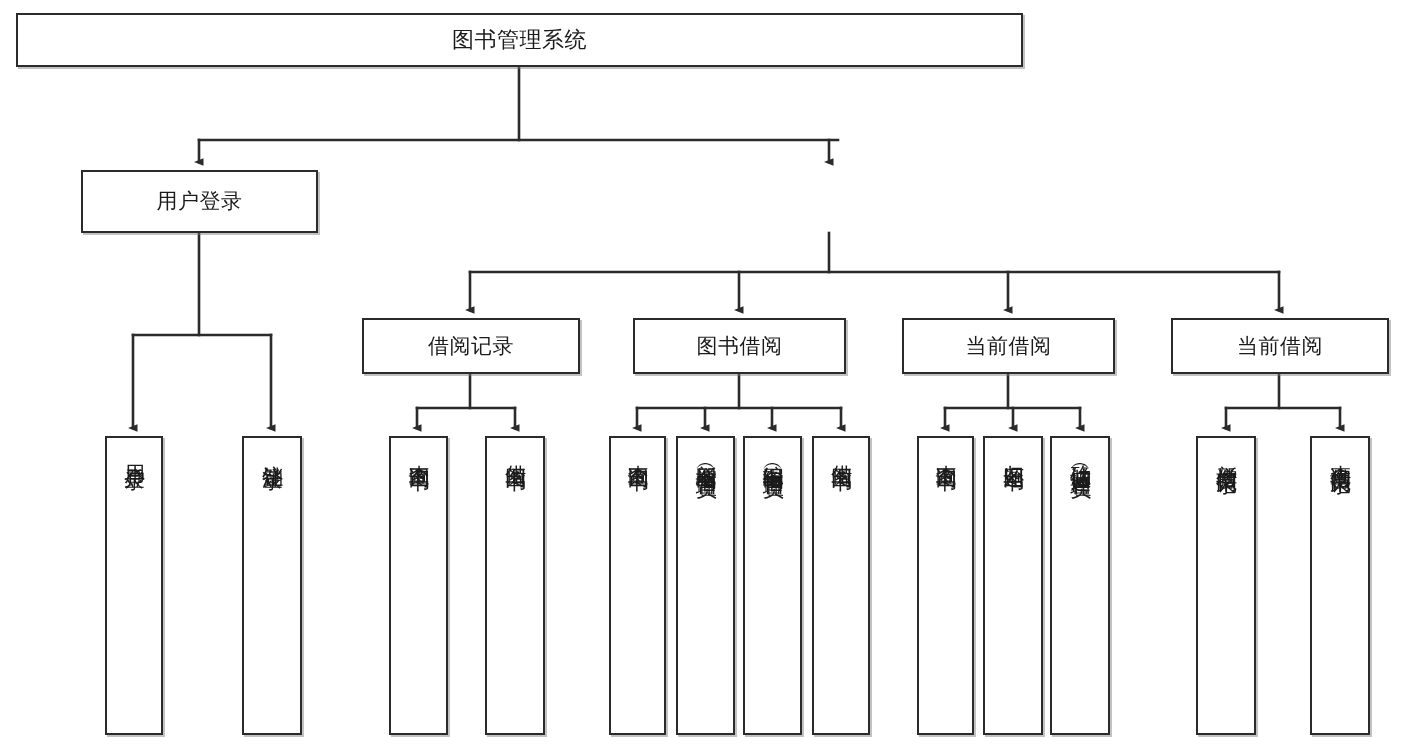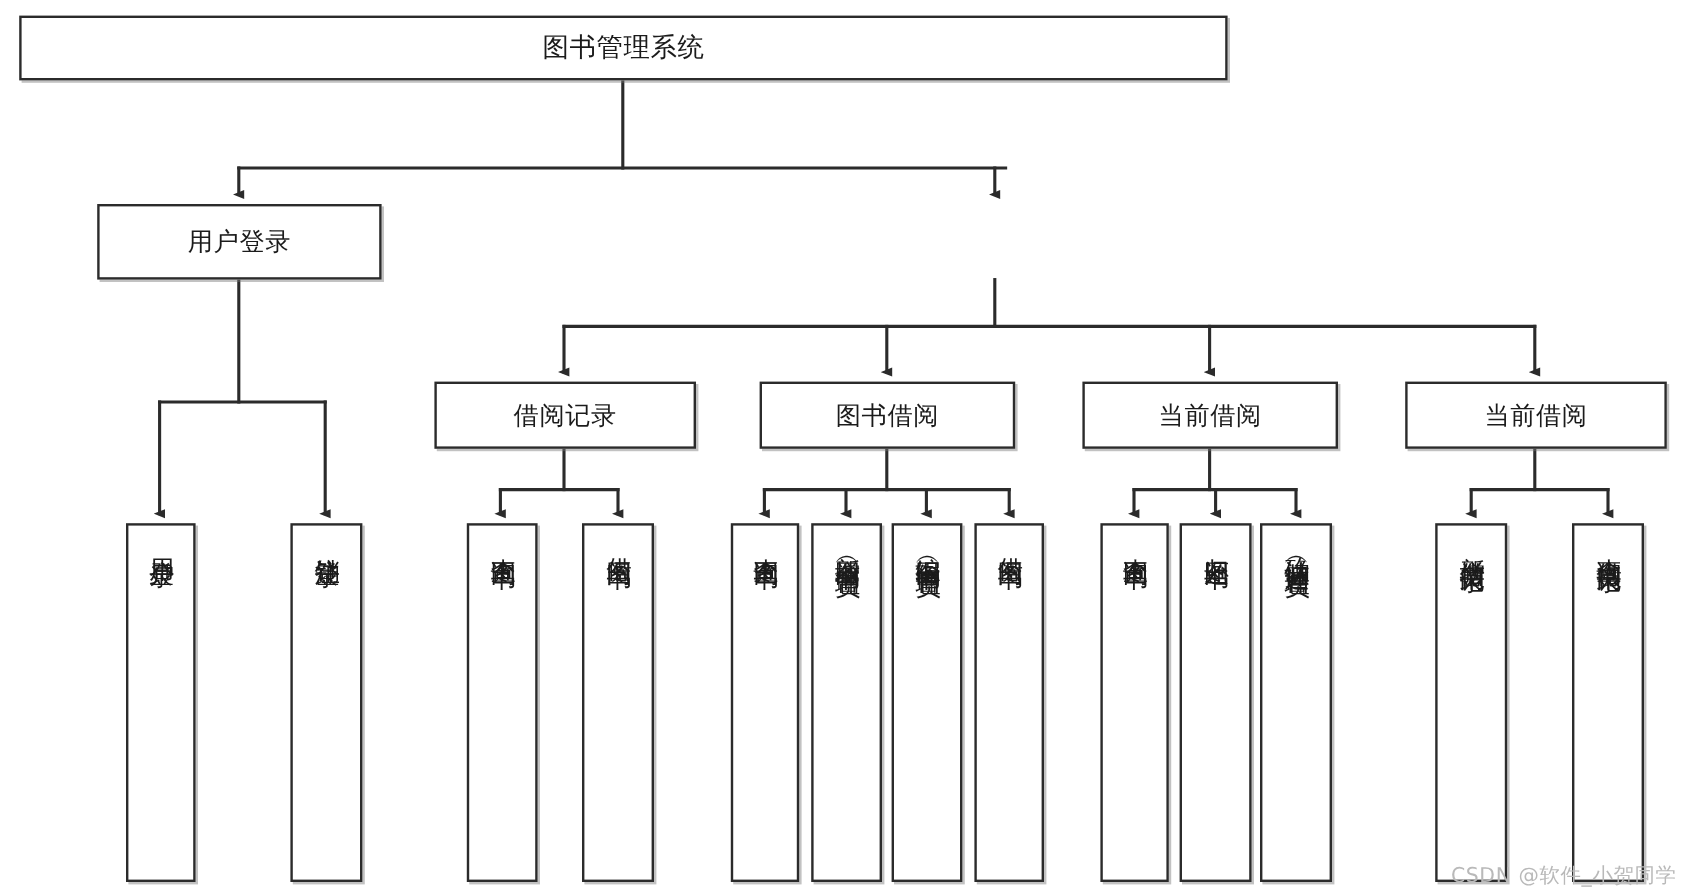--- a/index.html
+++ b/index.html
@@ -175,15 +175,14 @@
   <div class="node vert" style="left:1050px;top:436px;width:60px;height:299px;">
     <span class="lbl">确认归还（管理员）</span>
   </div>
   <div class="node vert" style="left:1196px;top:436px;width:60px;height:299px;">
     <span class="lbl">新增借阅记录</span>
   </div>
   <div class="node vert" style="left:1310px;top:436px;width:60px;height:299px;">
     <span class="lbl">查询借阅记录</span>
   </div>
 
-  <div id="watermark">CSDN @软件_小贺同学</div>
 
 </div>
 
 </body></html>

